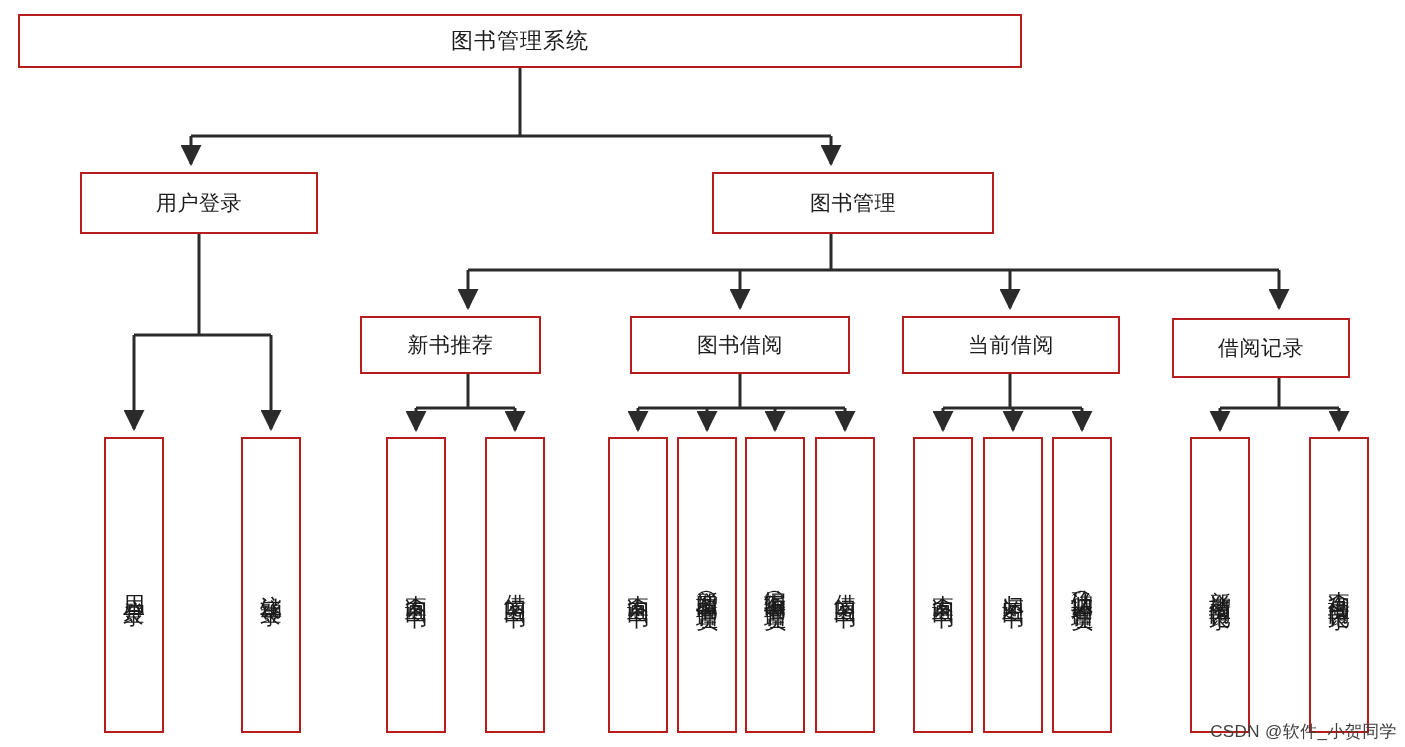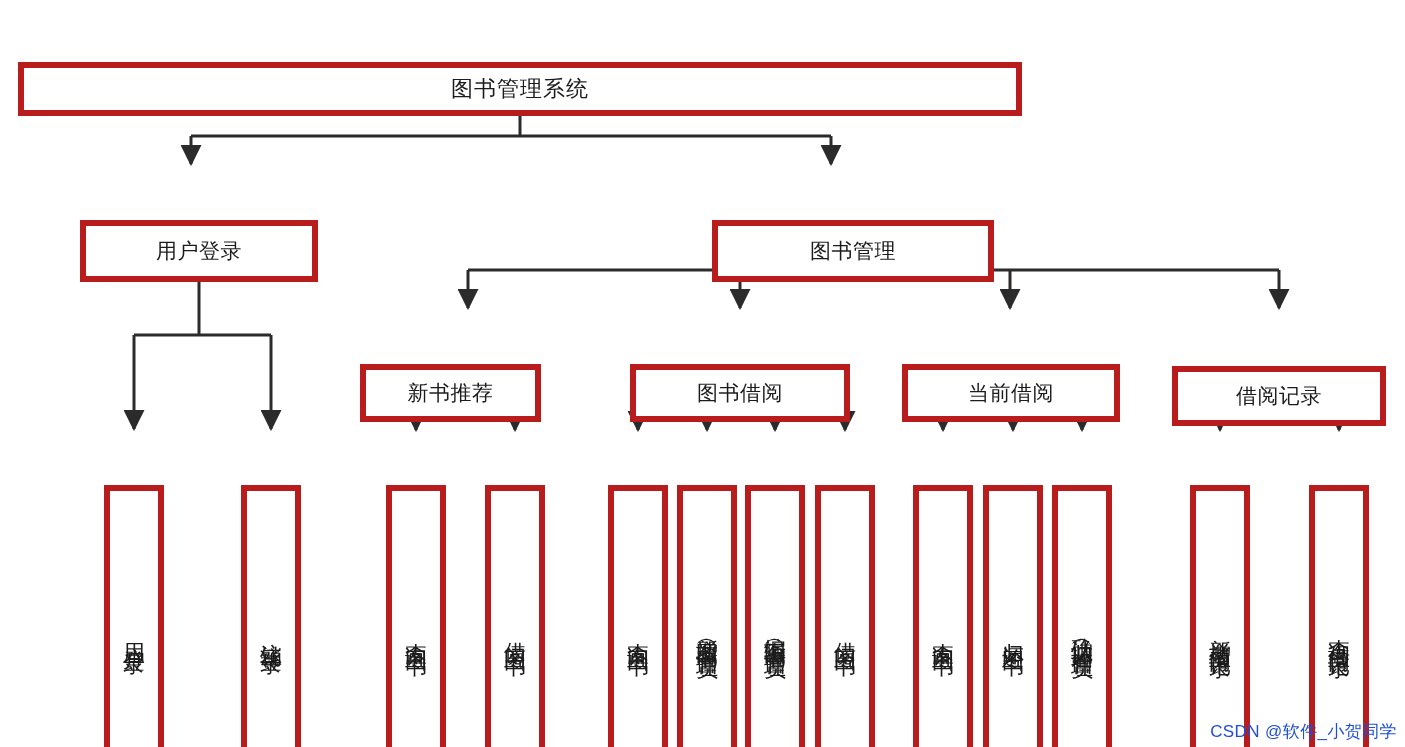--- a/index.html
+++ b/index.html
@@ -24,25 +24,24 @@
     left: 0;
     top: 0;
     width: 1405px;
     height: 747px;
     pointer-events: none;
   }
   .node {
     position: absolute;
     box-sizing: border-box;
     background: #ffffff;
-    border: 6px solid #b91c1c;
+    border: 2px solid #b91c1c;
     display: flex;
     align-items: center;
     justify-content: center;
-    margin-top: 48px;
   }
   .node .node-label {
     color: #1b1b1b;
     line-height: 1.18;
     white-space: nowrap;
   }
   .node.horiz .node-label {
     font-size: 21px;
     letter-spacing: 0.5px;
   }
@@ -64,21 +63,21 @@
     max-height: 100%;
   }
   .node.vert.tall .node-label {
     letter-spacing: 3px;
   }
   .watermark {
     position: absolute;
     right: 8px;
     bottom: 4px;
     font-size: 17px;
-    color: #1d4ed8;
+    color: #404040;
     letter-spacing: 0.4px;
     white-space: nowrap;
   }
 </style>
 </head>
 <body>
 
 <div id="diagram-root">
 
   <svg class="edges" viewBox="0 0 1405 747" xmlns="http://www.w3.org/2000/svg">
@@ -152,21 +151,21 @@
   </div>
 
   <div class="node horiz" style="left:630px; top:316px; width:220px; height:58px;">
     <span class="node-label">图书借阅</span>
   </div>
 
   <div class="node horiz" style="left:902px; top:316px; width:218px; height:58px;">
     <span class="node-label">当前借阅</span>
   </div>
 
-  <div class="node horiz" style="left:1172px; top:318px; width:214px; height:60px;">
+  <div class="node horiz" style="left:1172px; top:318px; width:178px; height:60px;">
     <span class="node-label">借阅记录</span>
   </div>
 
   <div class="node vert" style="left:104px; top:437px; width:60px; height:296px;">
     <span class="node-label">用户登录</span>
   </div>
 
   <div class="node vert" style="left:241px; top:437px; width:60px; height:296px;">
     <span class="node-label">注销登录</span>
   </div>

